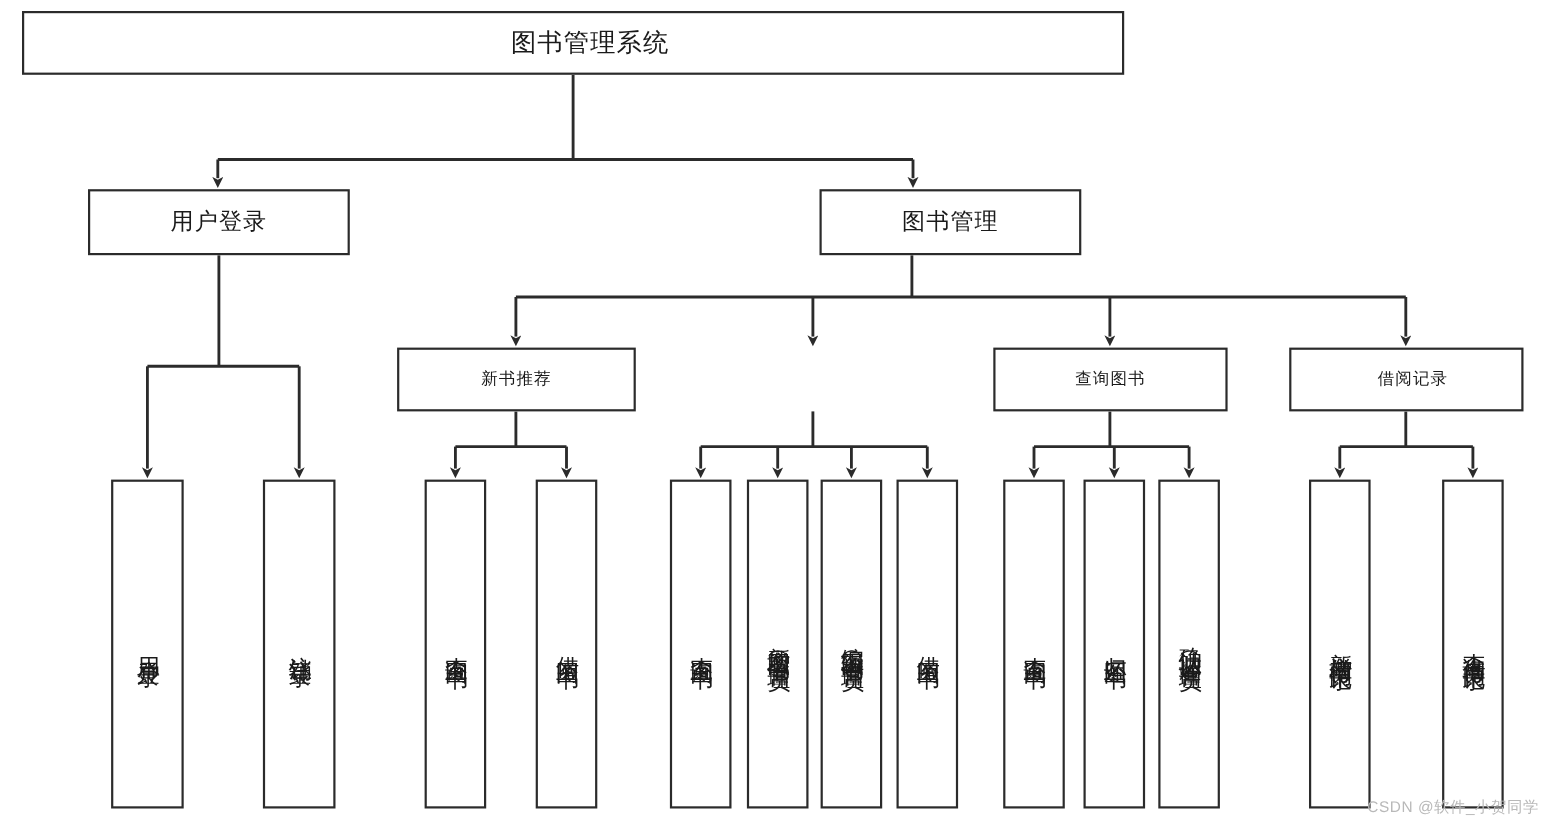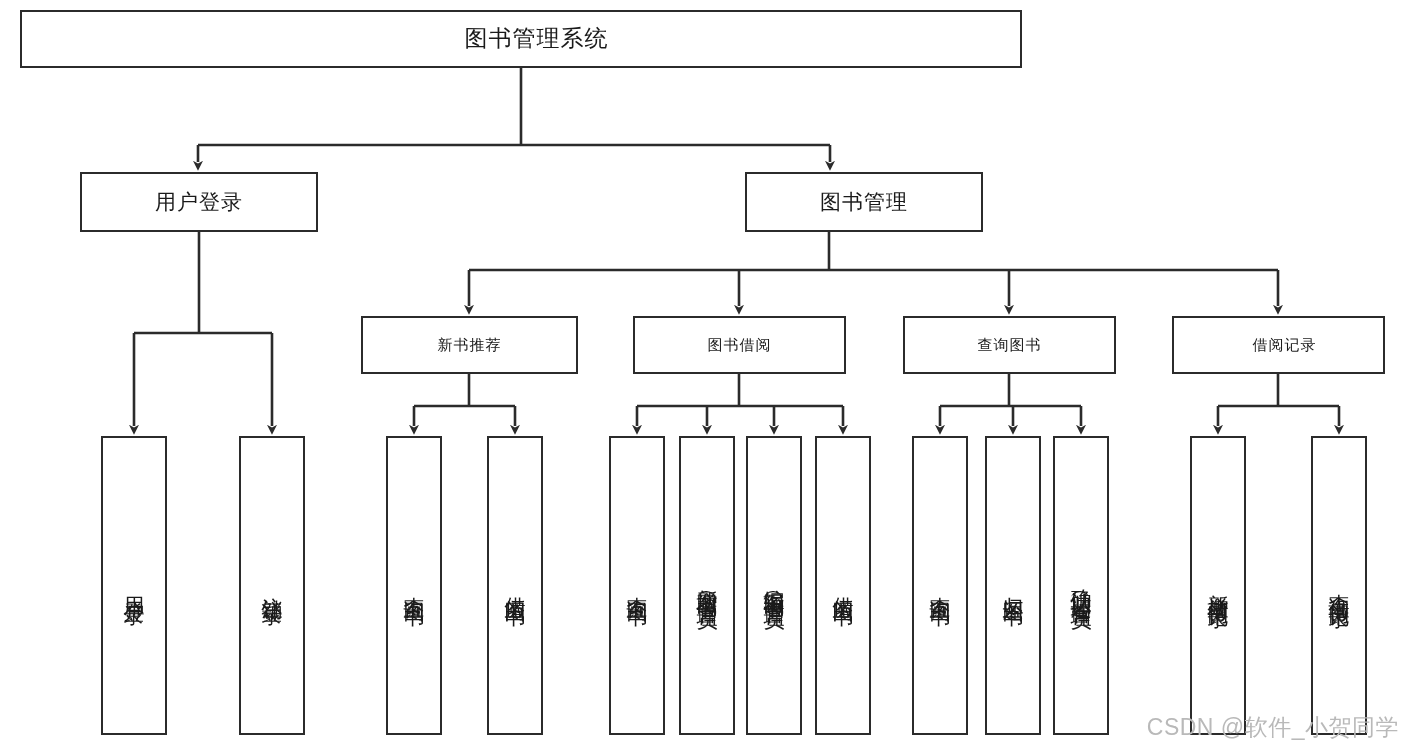--- a/index.html
+++ b/index.html
@@ -10,21 +10,21 @@
   .node{position:absolute;box-sizing:border-box;background:#ffffff;
         border:2.5px solid #2b2b2b;display:flex;align-items:center;
         justify-content:center;}
   .node .lbl{color:#1a1a1a;text-align:center;line-height:1.12;white-space:pre;}
   .node.h .lbl{font-size:23px;letter-spacing:1px;}
   .node.h2 .lbl{font-size:21px;letter-spacing:1px;}
   .node.h3 .lbl{font-size:15px;letter-spacing:1px;}
   .node.v{align-items:center;justify-content:center;}
   .node.v .lbl{writing-mode:vertical-rl;text-orientation:upright;
                font-size:21px;letter-spacing:3px;line-height:1.05;}
-  .wm{position:absolute;right:6px;bottom:4px;font-size:23px;color:#b9b9b9;
+  .wm{position:absolute;right:6px;bottom:4px;font-size:14px;color:#b9b9b9;
       letter-spacing:.5px;white-space:nowrap;}
 </style>
 </head>
 <body>
 
 <div id="stage">
 
   <svg id="wires" viewBox="0 0 1405 747" xmlns="http://www.w3.org/2000/svg">
     <defs>
       <marker id="arw" markerWidth="11" markerHeight="11" refX="1.2" refY="5" orient="auto" markerUnits="userSpaceOnUse">
@@ -82,23 +82,20 @@
   <div class="node h2" style="left:80px;top:172px;width:238px;height:60px;">
     <span class="lbl">用户登录</span>
   </div>
   <div class="node h2" style="left:745px;top:172px;width:238px;height:60px;">
     <span class="lbl">图书管理</span>
   </div>
 
   <div class="node h3" style="left:361px;top:316px;width:217px;height:58px;">
     <span class="lbl">新书推荐</span>
   </div>
-  <div class="node h3" style="left:633px;top:316px;width:213px;height:58px;">
-    <span class="lbl">图书借阅</span>
-  </div>
   <div class="node h3" style="left:903px;top:316px;width:213px;height:58px;">
     <span class="lbl">查询图书</span>
   </div>
   <div class="node h3" style="left:1172px;top:316px;width:213px;height:58px;padding-left:12px;">
     <span class="lbl">借阅记录</span>
   </div>
 
   <div class="node v" style="left:101px;top:436px;width:66px;height:299px;">
     <span class="lbl">用户登录</span>
   </div>

